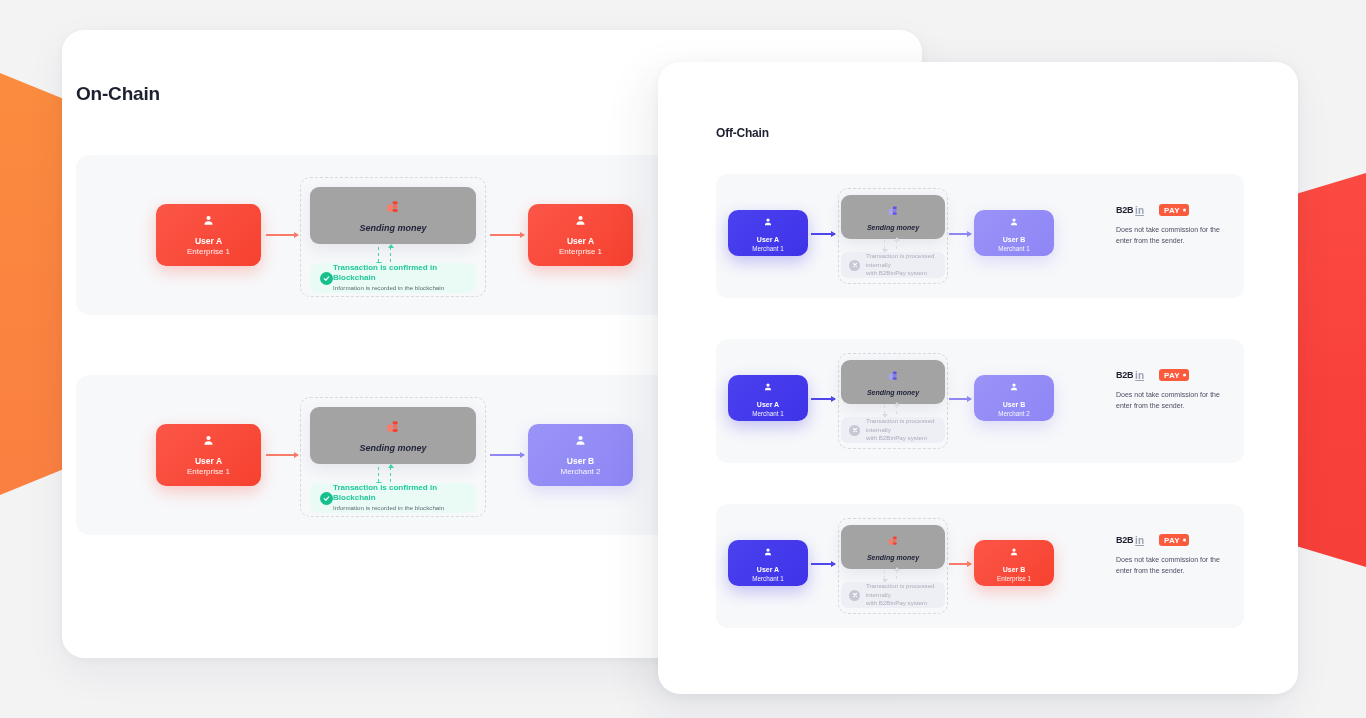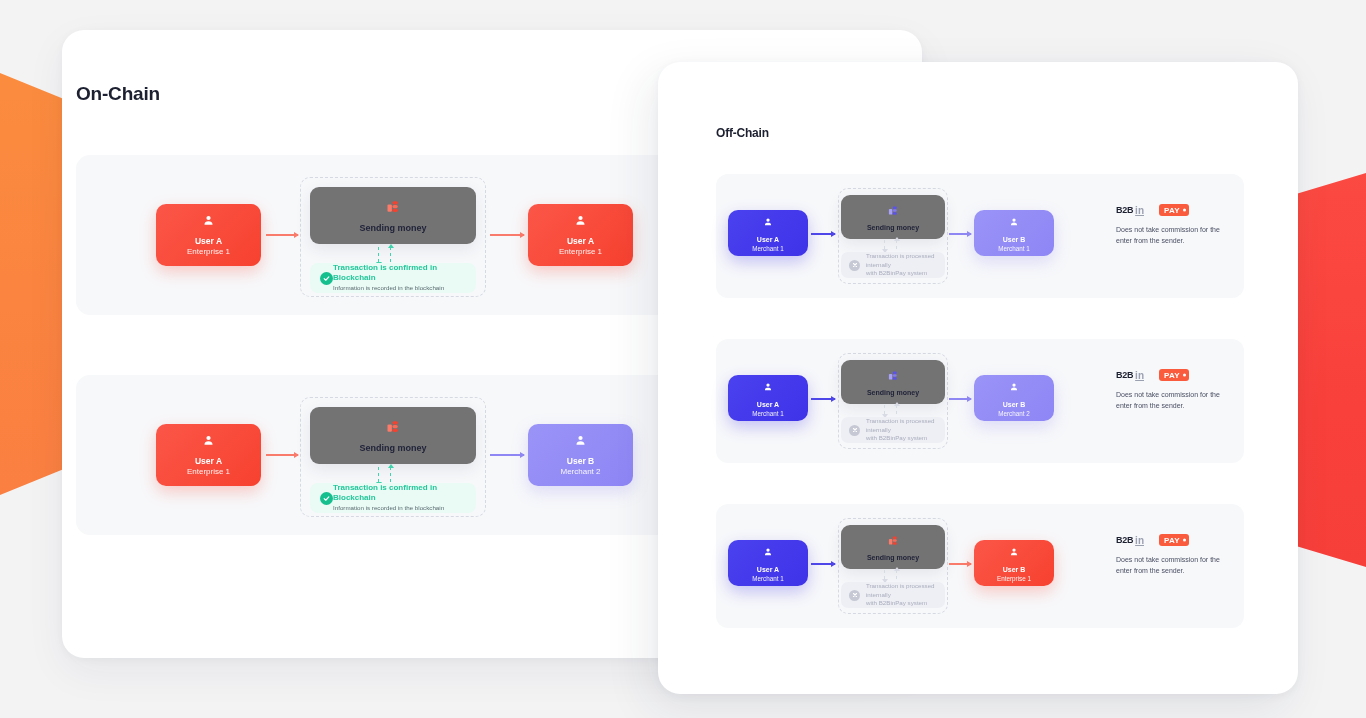--- a/index.html
+++ b/index.html
@@ -73,23 +73,23 @@
   .oc-left-card  { left: 80px; top: 49px; }
   .oc-right-card { left: 452px; top: 49px; }
 
   
   .dashed-box {
     position: absolute; border: 1px dashed #d6d9e2; border-radius: 10px;
   }
   .oc-dash { left: 224px; top: 22px; width: 186px; height: 120px; }
 
   .send-card {
-    position: absolute; background: #737373; border-radius: 9px;
+    position: absolute; background: #a3a3a3; border-radius: 9px;
     box-shadow: 0 5px 16px rgba(40,45,80,.09);
-    display: flex; flex-direction: column; align-items: center; justify-content: center;
+    display: flex; flex-direction: column; align-items: center; justify-content: center; font-style: italic;
   }
   .oc-send { left: 234px; top: 32px; width: 166px; height: 57px; }
   .send-label { font-size: 9px; font-weight: bold; color: #21243a; margin-top: 4px; }
 
   .confirm-box {
     position: absolute; background: #e9fbf4; border-radius: 8px;
     display: flex; align-items: center; padding: 0 10px; gap: 0;
   }
   .oc-confirm { left: 234px; top: 108px; width: 166px; height: 30px; }
   .cf-title { font-size: 8px; font-weight: bold; color: #22c79b; line-height: 1.25; }

